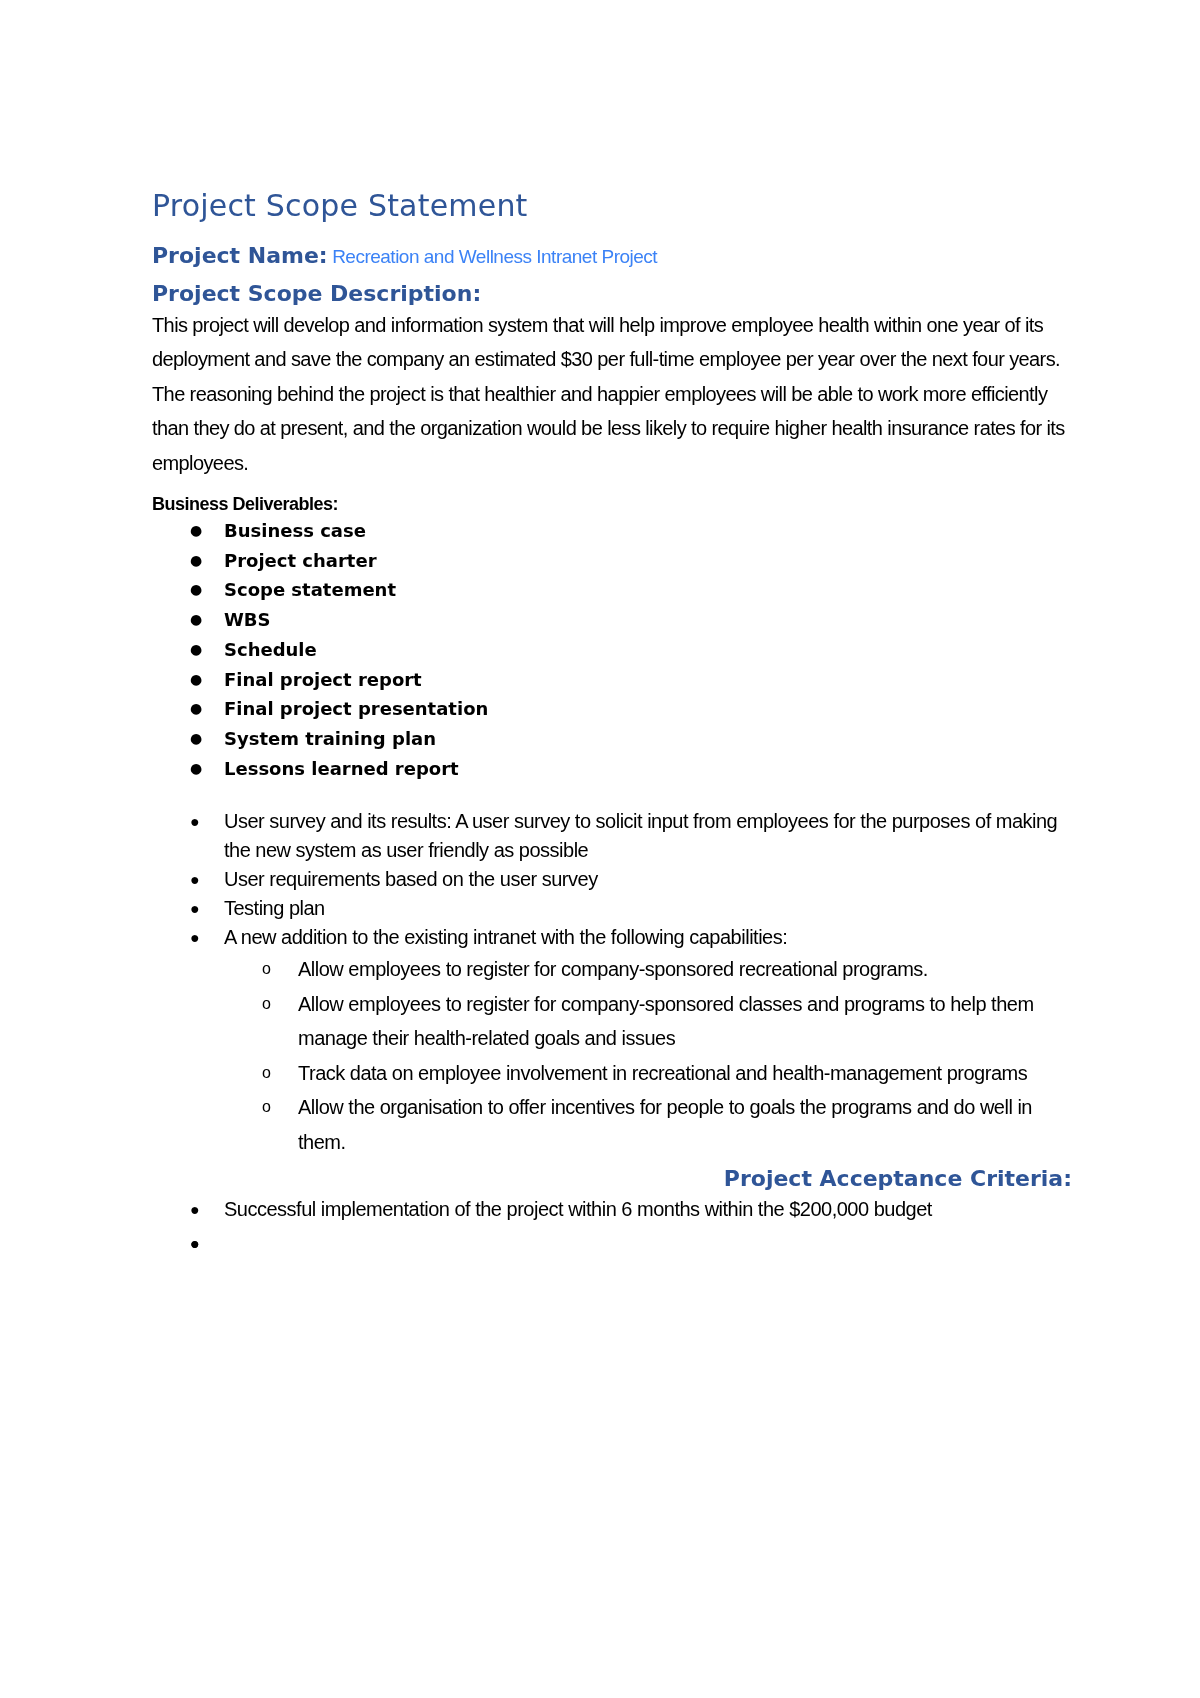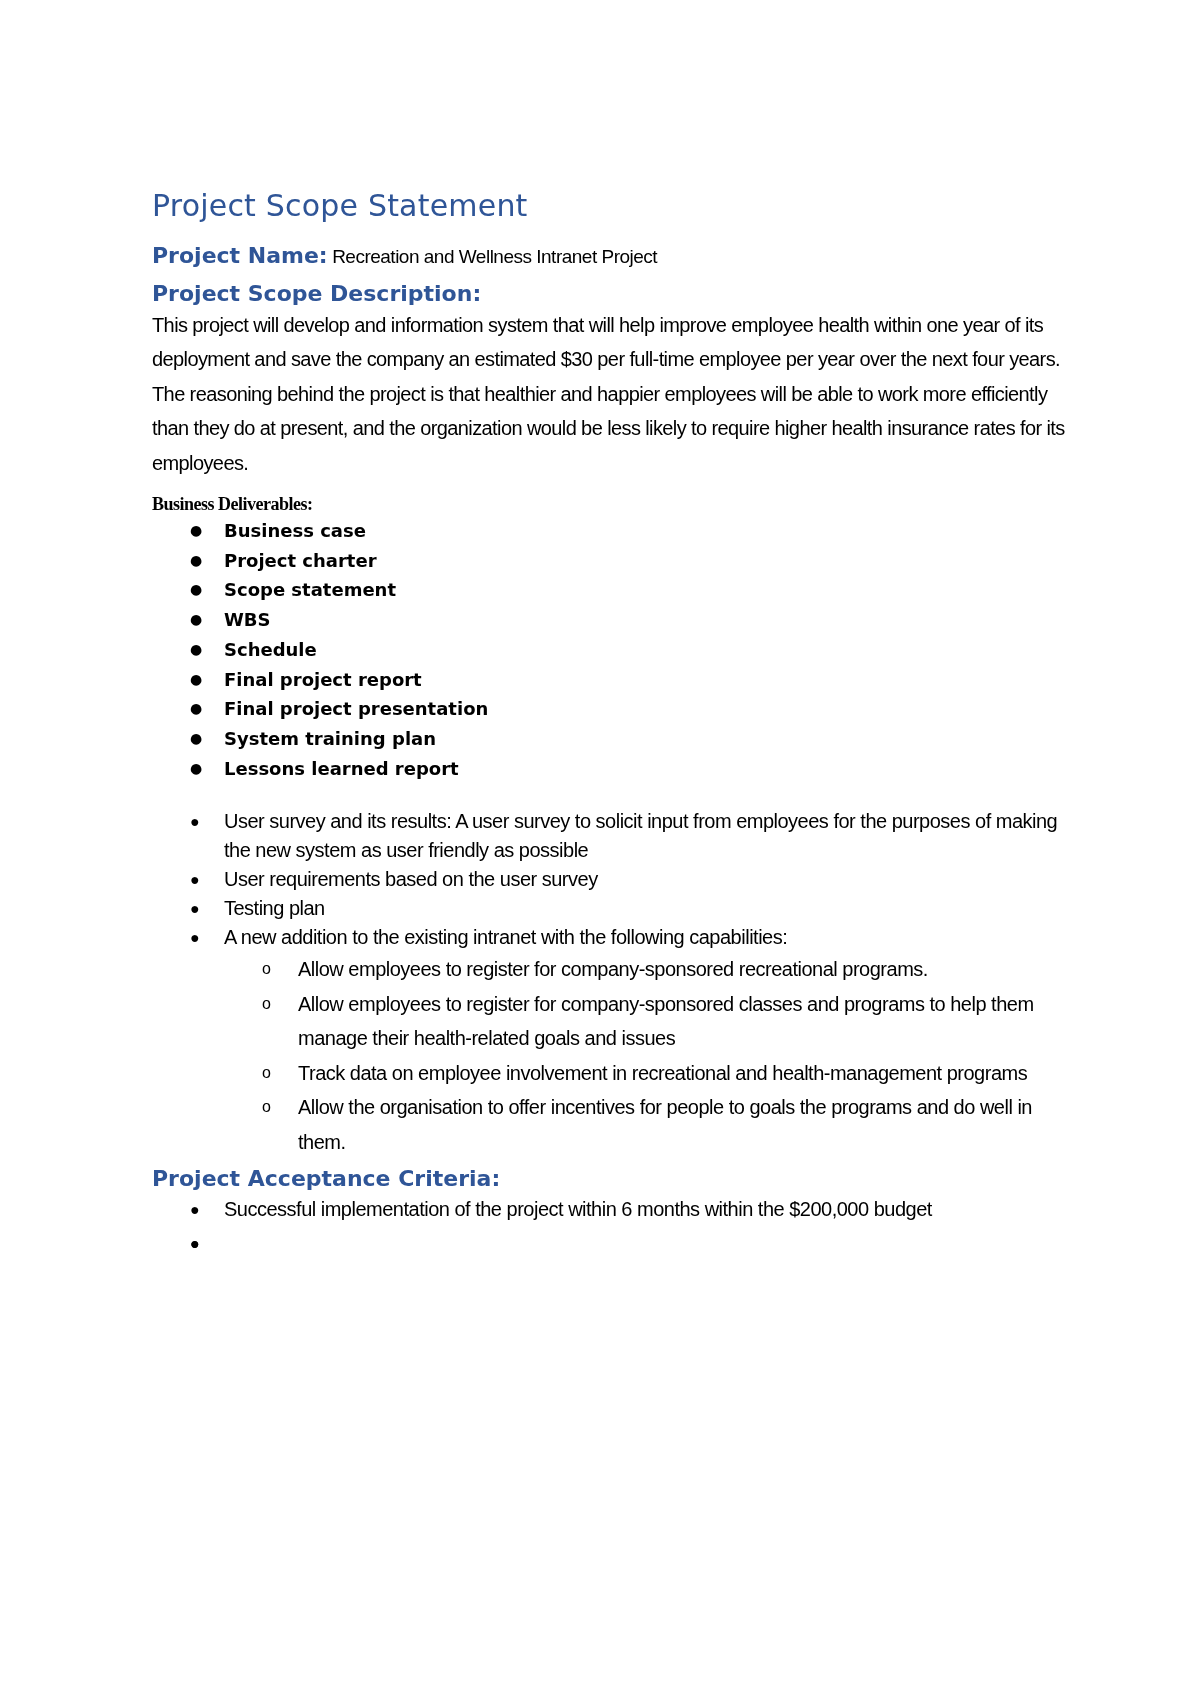--- a/index.html
+++ b/index.html
@@ -37,33 +37,33 @@
       font-size: 22px;
       line-height: 28px;
       font-weight: bold;
       margin: 0;
     }
     .name-row {
       margin: 0 0 10px 0;
     }
     .name-row .value {
       font-family: "Liberation Sans", sans-serif;
-      color: #000000;
+      color: #3b82f6;
       font-size: 19px;
       letter-spacing: -0.5px;
     }
     .body-text {
       font-family: "Liberation Sans", sans-serif;
       font-size: 20px;
       line-height: 34.4px;
       margin: 0 0 12px 0;
       letter-spacing: -0.6px;
     }
     .subhead {
-      font-family: Liberation Serif, serif;
+      font-family: Liberation Sans, sans-serif;
       font-weight: bold;
       font-size: 18px;
       line-height: 24px;
       margin: 0;
       letter-spacing: -0.5px;
     }
     ul.bullets {
       list-style: none;
       margin: 0;
       padding: 0;
@@ -108,21 +108,21 @@
     }
     ul.sub > li .bullet {
       position: absolute;
       left: 110px;
       top: 0;
       font-size: 16px;
     }
     ul.accept > li {
       line-height: 33.5px;
     }
-    .section-h { margin-top: 6px; }
+    .section-h { margin-top: 6px; text-align: right; }
   </style>
 </head>
 <body>
 
 <div class="page">
 
   <h1 class="title">Project Scope Statement</h1>
 
   <div class="name-row">
     <span class="h2">Project Name:</span>

